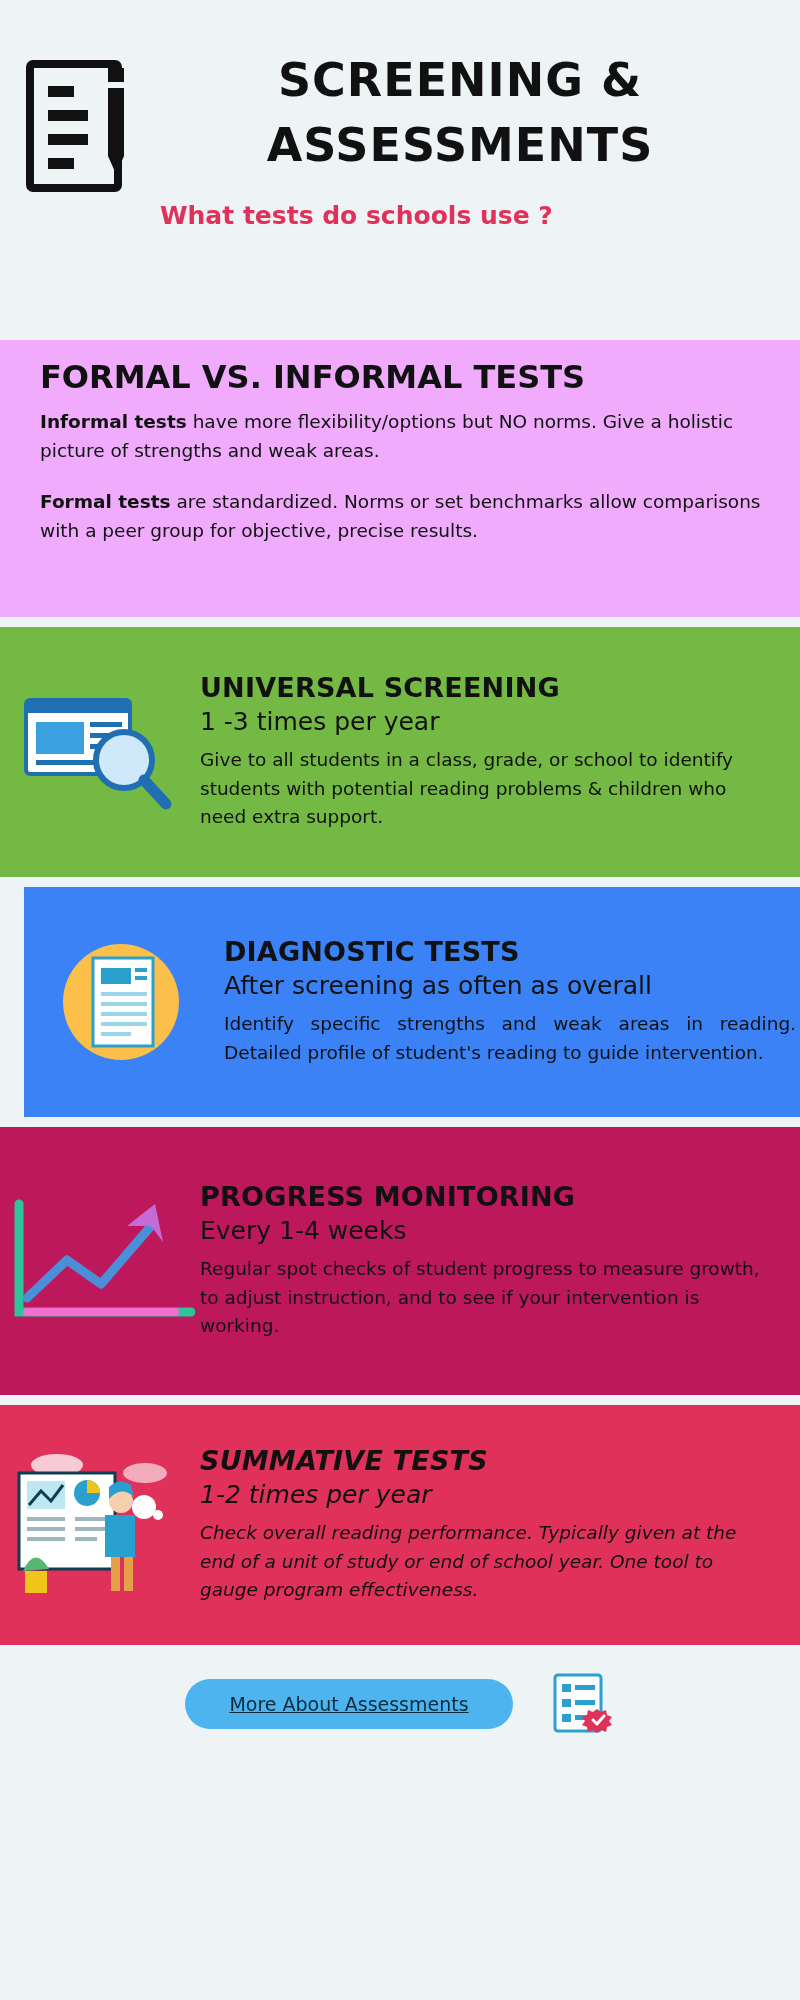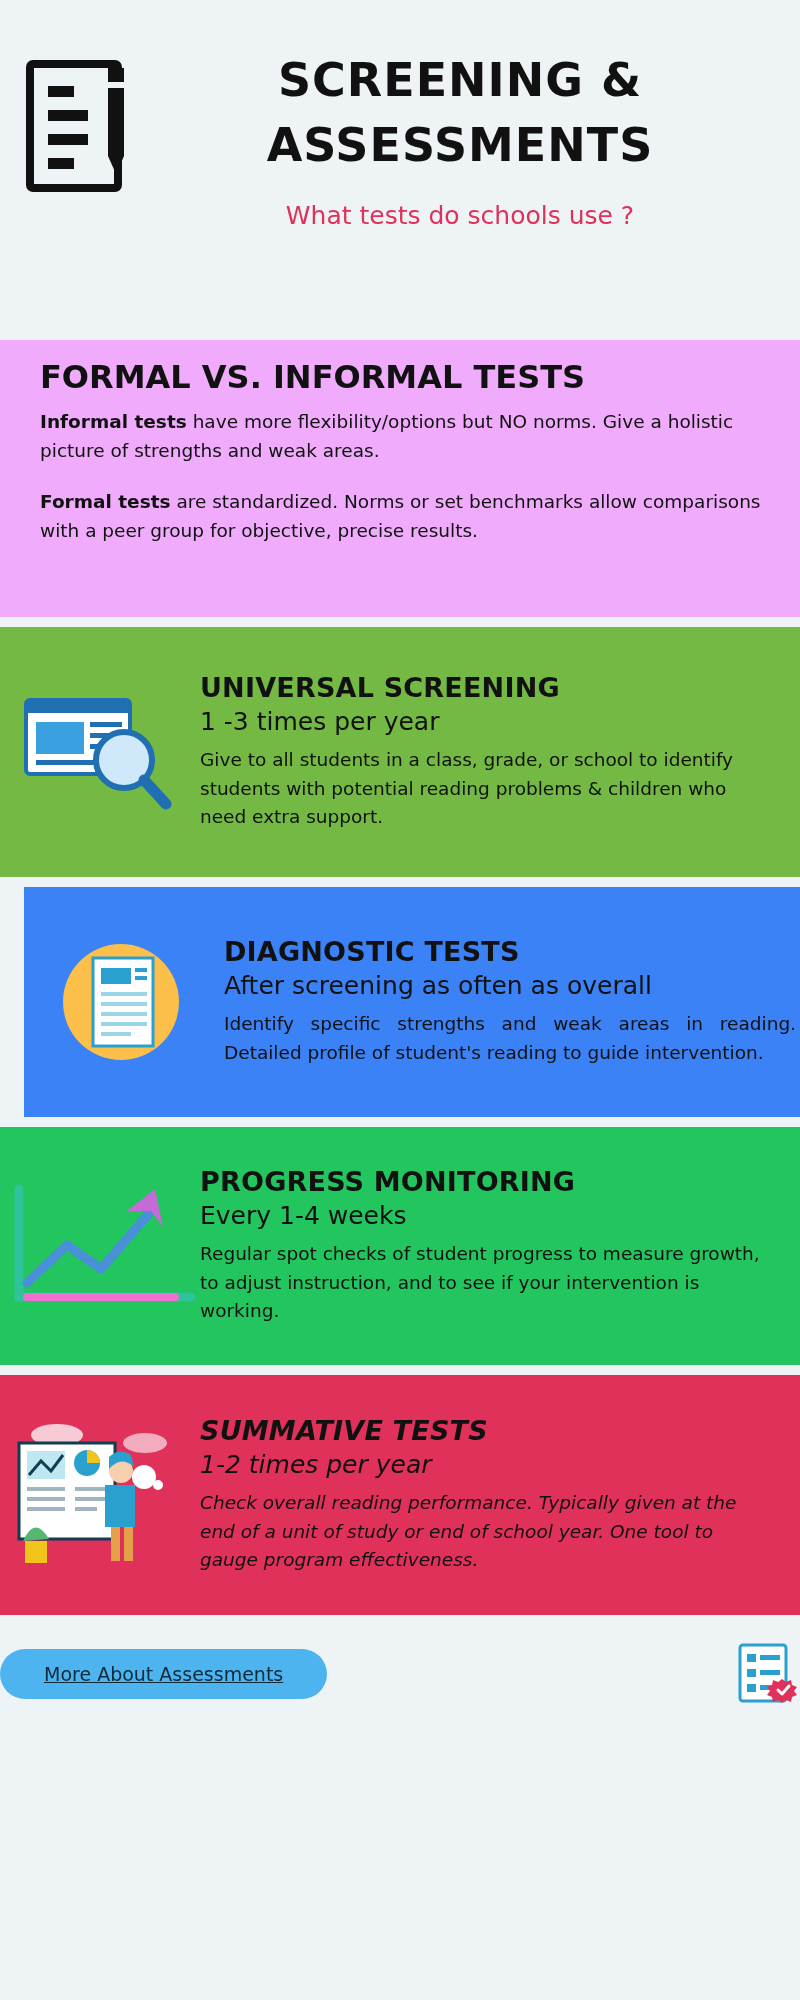--- a/index.html
+++ b/index.html
@@ -42,23 +42,22 @@
     font-weight: bold;
     letter-spacing: 1px;
     color: #111111;
     text-align: center;
     line-height: 1.42;
     font-family: "DejaVu Sans", sans-serif;
   }
   .subtitle {
     margin-top: 22px;
     font-size: 25px;
-    font-weight: normal;
+    font-weight: bold;
     color: #e0315b;
-    text-align: center;
     font-family: "DejaVu Sans", sans-serif;
   }
 
   
   .band {
     width: 100%;
     position: relative;
   }
   .band + .band { margin-top: 10px; }
 
@@ -123,33 +122,33 @@
 
   
   #universal { background: #73b944; height: 250px; }
   #universal .band-h { text-align: left; }
 
   
   #diagnostic { background: #3b82f6; height: 230px; margin-left: 24px; }
   #diagnostic .band-p { text-align: justify; }
 
   
-  #progress { background: #22c55e; height: 238px; }
+  #progress { background: #be185d; height: 268px; }
 
   
   #summative { background: #e0315b; height: 240px; font-style: italic; }
   #summative .band-h, #summative .band-sub, #summative .band-p { color: #111; }
 
   
   .footer {
     height: 108px;
     background: #eef3f5;
     display: flex;
     align-items: center;
-    justify-content: space-between;
+    justify-content: center;
     gap: 36px;
     padding-top: 10px;
   }
   .cta {
     background: #4db4f0;
     border: none;
     border-radius: 26px;
     padding: 14px 44px;
     font-size: 19px;
     color: #0f2b3a;

